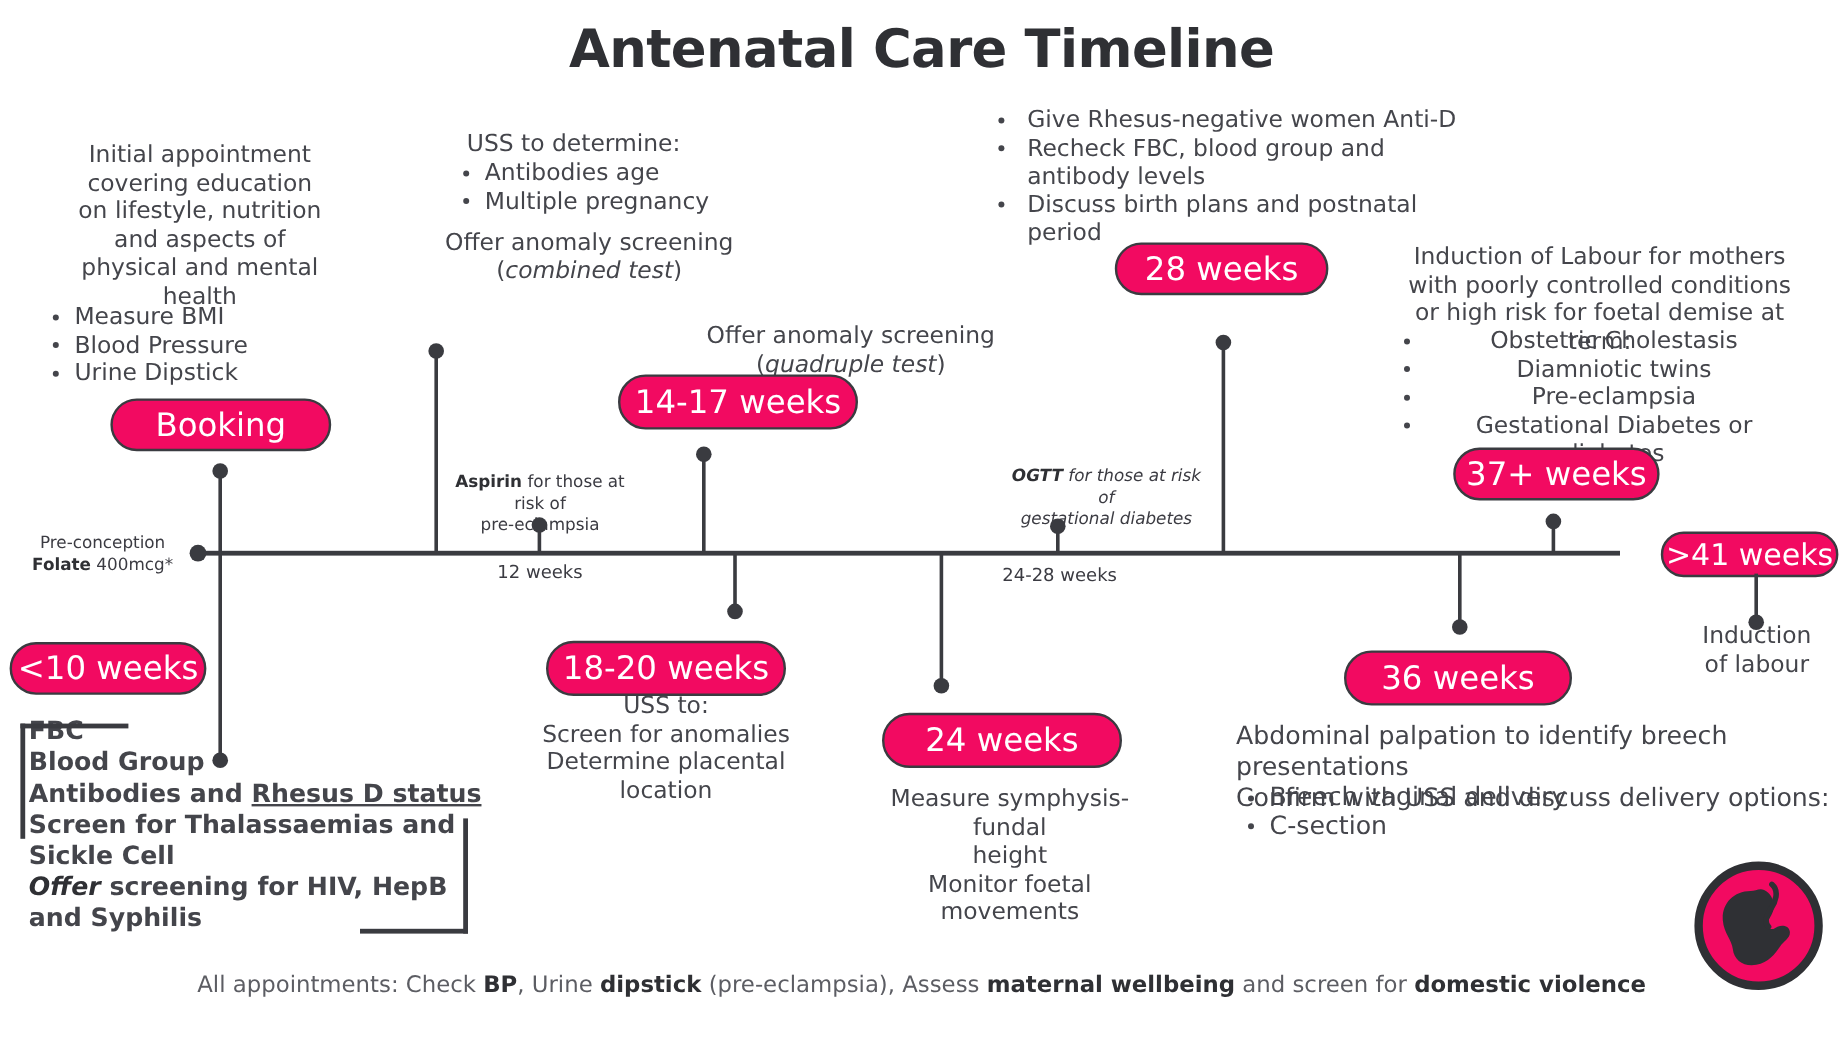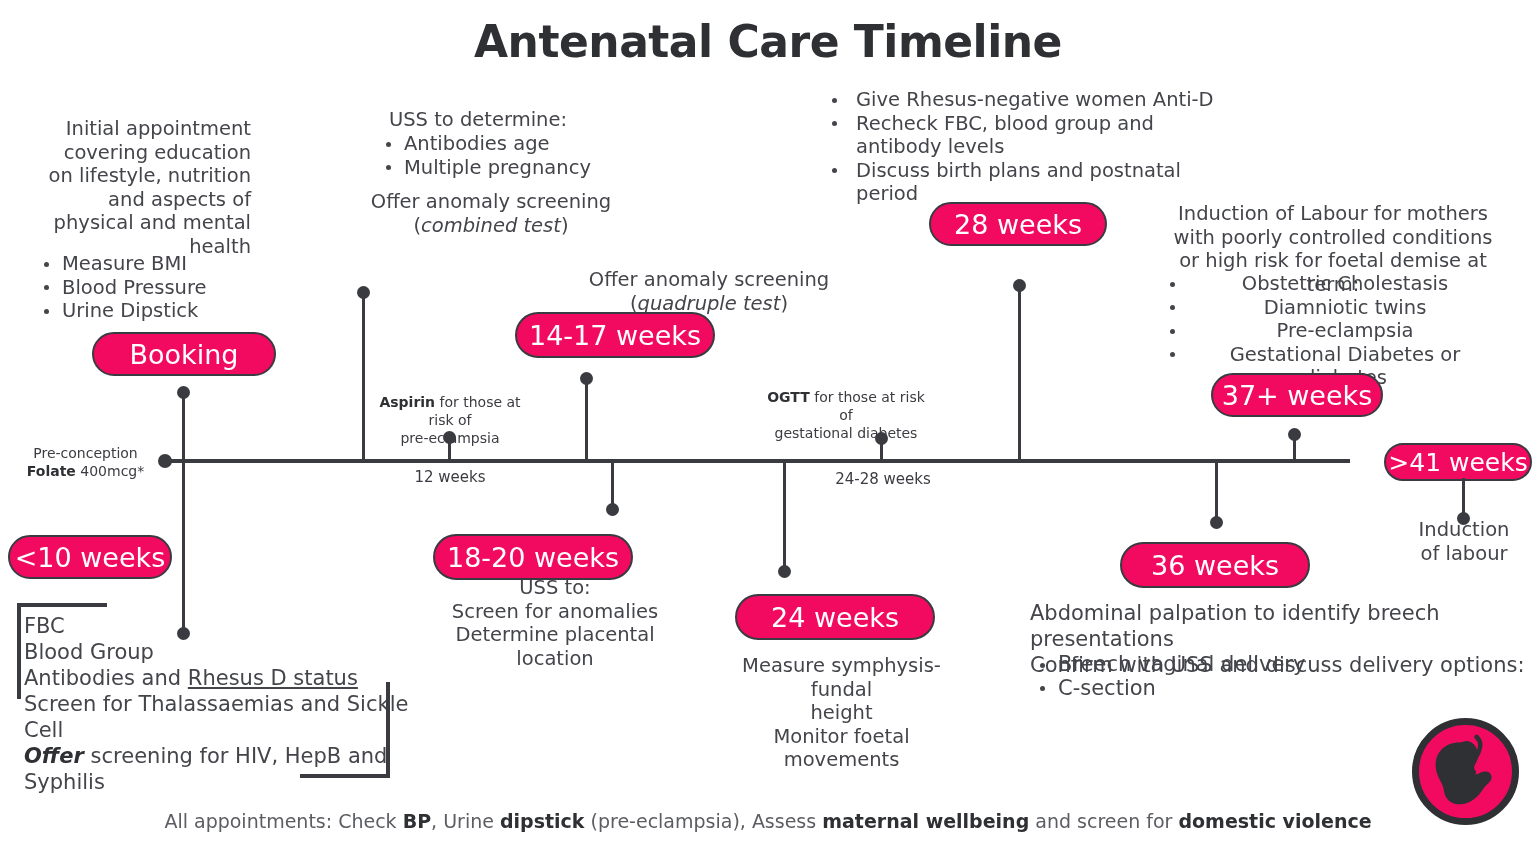--- a/index.html
+++ b/index.html
@@ -65,21 +65,21 @@
   b,strong{color:#2f3034;}
   u{text-decoration:underline;}
 </style>
 </head>
 <body>
 
 <div id="stage">
 
   <div class="abs title">Antenatal Care Timeline</div>
 
-  <div class="abs note ctr" style="left:46px;top:117px;width:205px;text-align:right;">Initial appointment covering education on lifestyle, nutrition and aspects of physical and mental health</div>
+  <div class="abs note ctr" style="left:64px;top:117px;width:205px;">Initial appointment covering education on lifestyle, nutrition and aspects of physical and mental health</div>
 
   <ul class="abs b note" style="left:36px;top:252px;width:245px;">
     <li>Measure BMI</li>
     <li>Blood Pressure</li>
     <li>Urine Dipstick</li>
   </ul>
 
   <div class="abs pill" style="left:92px;top:332px;width:184px;height:44px;">Booking</div>
 
   <div class="abs stem" style="left:182px;top:390px;height:72px;"></div>
@@ -87,21 +87,21 @@
   <div class="abs stem" style="left:182px;top:461px;height:172px;"></div>
   <div class="abs dot" style="left:177px;top:627px;width:13px;height:13px;"></div>
 
   <div class="abs note-sm ctr" style="left:18px;top:444px;width:135px;">
     <div>Pre-conception</div>
     <div><b>Folate</b><span> 400mcg*</span></div>
   </div>
 
   <div class="abs pill" style="left:8px;top:535px;width:164px;height:44px;">&lt;10 weeks</div>
 
-  <div class="abs big lft" style="left:24px;top:613px;width:400px;">
+  <div class="abs big lft" style="left:24px;top:596px;width:400px;font-weight:bold;">
     <div>FBC</div>
     <div>Blood Group</div>
     <div><span>Antibodies and </span><u>Rhesus D status</u></div>
     <div>Screen for Thalassaemias and Sickle Cell</div>
     <div><b><i>Offer</i></b><span> screening for HIV, HepB and Syphilis</span></div>
   </div>
 
   <div class="brk">
     <i style="left:17px;top:603px;width:90px;height:4px;"></i>
     <i style="left:17px;top:603px;width:4px;height:96px;"></i>
@@ -131,28 +131,28 @@
   <div class="abs axis-lbl ctr" style="left:388px;top:468px;width:124px;">12 weeks</div>
 
   <div class="abs note ctr" style="left:540px;top:268px;width:338px;"><span>Offer anomaly screening (</span><i>quadruple test</i><span>)</span></div>
 
   <div class="abs pill" style="left:515px;top:312px;width:200px;height:46px;">14-17 weeks</div>
   <div class="abs stem" style="left:585px;top:378px;height:84px;"></div>
   <div class="abs dot" style="left:580px;top:372px;width:13px;height:13px;"></div>
 
   <div class="abs stem" style="left:611px;top:461px;height:53px;"></div>
   <div class="abs dot" style="left:606px;top:503px;width:13px;height:13px;"></div>
-  <div class="abs pill" style="left:433px;top:534px;width:200px;height:46px;text-align:center;">18-20 weeks</div>
+  <div class="abs pill" style="left:455px;top:534px;width:200px;height:46px;text-align:center;">18-20 weeks</div>
   <div class="abs note ctr" style="left:430px;top:576px;width:250px;">
     <div>USS to:</div>
     <div>Screen for anomalies</div>
     <div>Determine placental location</div>
   </div>
 
-  <div class="abs note-sm ctr" style="left:764px;top:388px;width:164px;">
+  <div class="abs note-sm ctr" style="left:840px;top:388px;width:164px;font-style:italic;">
     <div><b>OGTT</b><span> for those at risk of</span></div>
     <div>gestational diabetes</div>
   </div>
   <div class="abs stem" style="left:880px;top:438px;height:24px;"></div>
   <div class="abs dot" style="left:875px;top:432px;width:13px;height:13px;"></div>
   <div class="abs axis-lbl ctr" style="left:818px;top:470px;width:130px;">24-28 weeks</div>
 
   <div class="abs stem" style="left:783px;top:461px;height:115px;"></div>
   <div class="abs dot" style="left:778px;top:565px;width:13px;height:13px;"></div>
   <div class="abs pill" style="left:735px;top:594px;width:200px;height:46px;">24 weeks</div>

